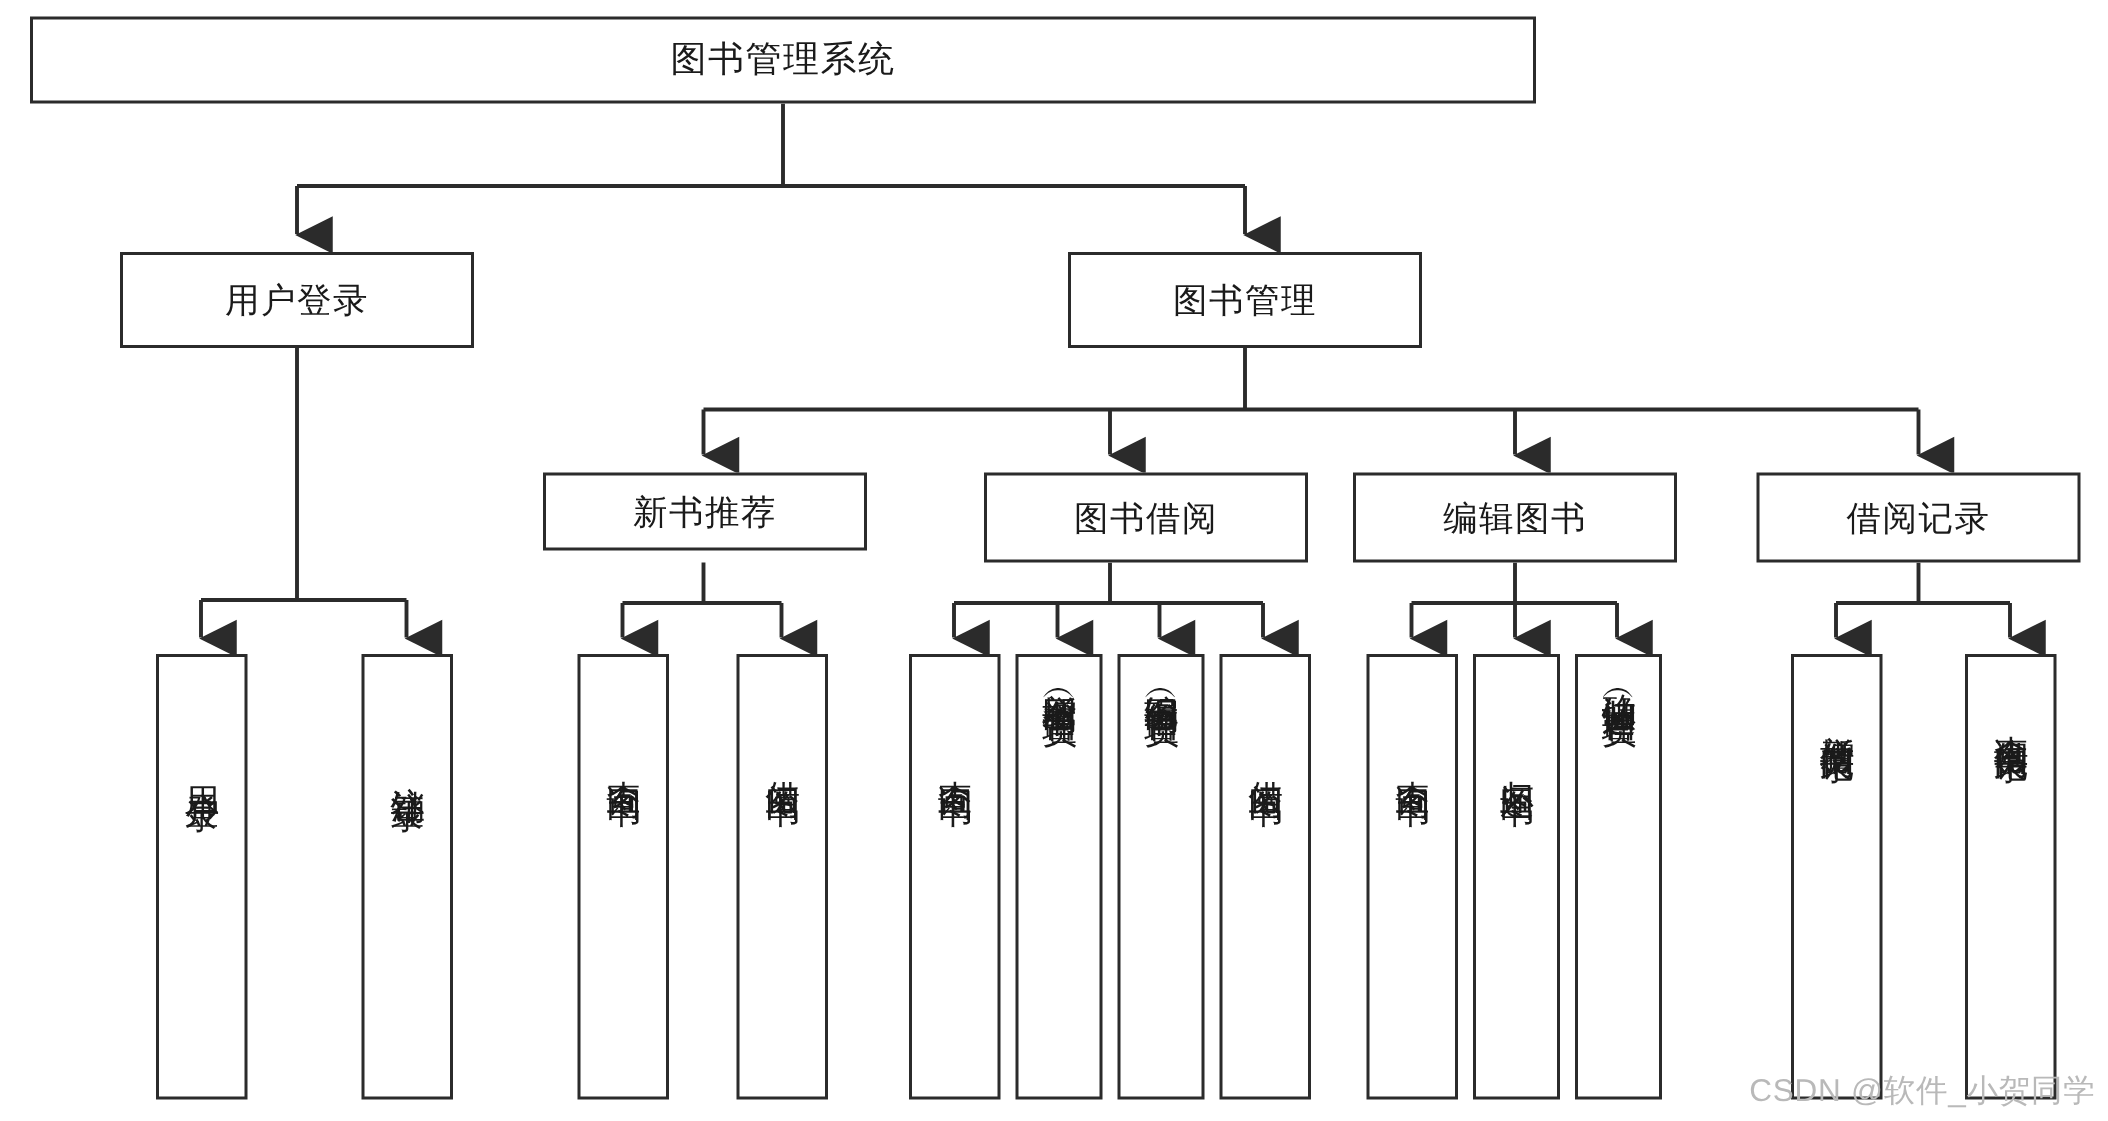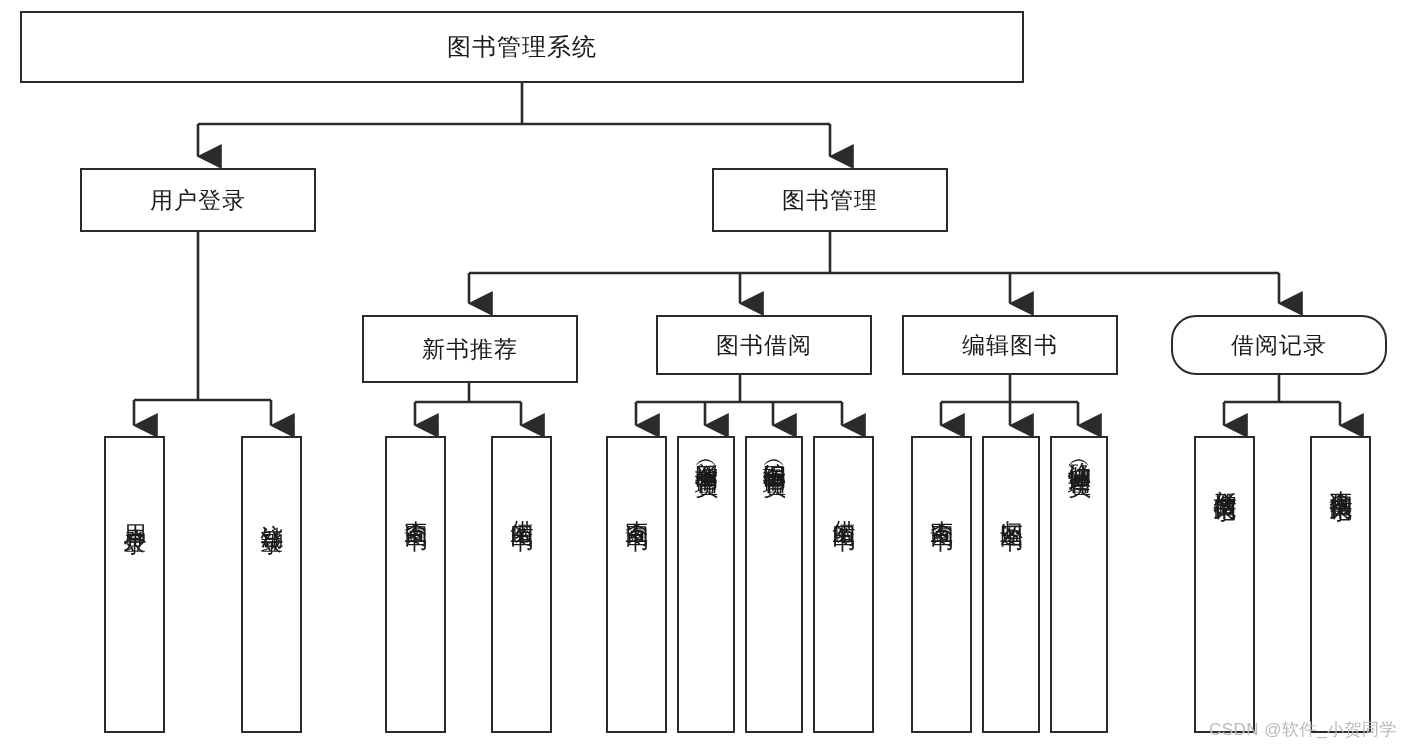--- a/index.html
+++ b/index.html
@@ -45,21 +45,21 @@
     font-size:23px;
     line-height:1.12;
     letter-spacing:3px;
     white-space:nowrap;
   }
   .v-node.tall .lbl{letter-spacing:2px;}
 
   .watermark{
     position:absolute;
     right:8px;bottom:6px;
-    font-size:17px;
+    font-size:21px;
     color:#b9b9b9;
     letter-spacing:0.5px;
     white-space:nowrap;
     user-select:none;
   }
 </style>
 </head>
 <body>
 
 <div id="stage">
@@ -107,41 +107,41 @@
       <path d="M 1010 402 L 1010 425" marker-end="url(#arr)"></path>
       <path d="M 1078 402 L 1078 425" marker-end="url(#arr)"></path>
 
       <path d="M 1279 375 L 1279 402"></path>
       <path d="M 1224 402 L 1340 402"></path>
       <path d="M 1224 402 L 1224 425" marker-end="url(#arr)"></path>
       <path d="M 1340 402 L 1340 425" marker-end="url(#arr)"></path>
     </g>
   </svg>
 
-  <div class="node h-node root" style="left:20px;top:11px;width:1004px;height:72px;">
+  <div class="node h-node root" style="left:20px;top:11px;width:1004px;height:58px;">
     <span class="lbl">图书管理系统</span>
   </div>
 
   <div class="node h-node" style="left:80px;top:168px;width:236px;height:64px;">
     <span class="lbl">用户登录</span>
   </div>
   <div class="node h-node" style="left:712px;top:168px;width:236px;height:64px;justify-content:center;">
     <span class="lbl">图书管理</span>
   </div>
 
-  <div class="node h-node" style="left:362px;top:315px;width:216px;height:68px;">
+  <div class="node h-node" style="left:362px;top:315px;width:216px;height:52px;">
     <span class="lbl">新书推荐</span>
   </div>
   <div class="node h-node" style="left:656px;top:315px;width:216px;height:60px;">
     <span class="lbl">图书借阅</span>
   </div>
   <div class="node h-node" style="left:902px;top:315px;width:216px;height:60px;">
     <span class="lbl">编辑图书</span>
   </div>
-  <div class="node h-node" style="left:1171px;top:315px;width:216px;height:60px;border-radius:25px;">
+  <div class="node h-node" style="left:1171px;top:315px;width:216px;height:60px;">
     <span class="lbl">借阅记录</span>
   </div>
 
   <div class="node v-node" style="left:104px;top:436px;width:61px;height:297px;padding-top:68px;">
     <span class="lbl">用户登录</span>
   </div>
   <div class="node v-node" style="left:241px;top:436px;width:61px;height:297px;padding-top:68px;">
     <span class="lbl">注销登录</span>
   </div>
 

